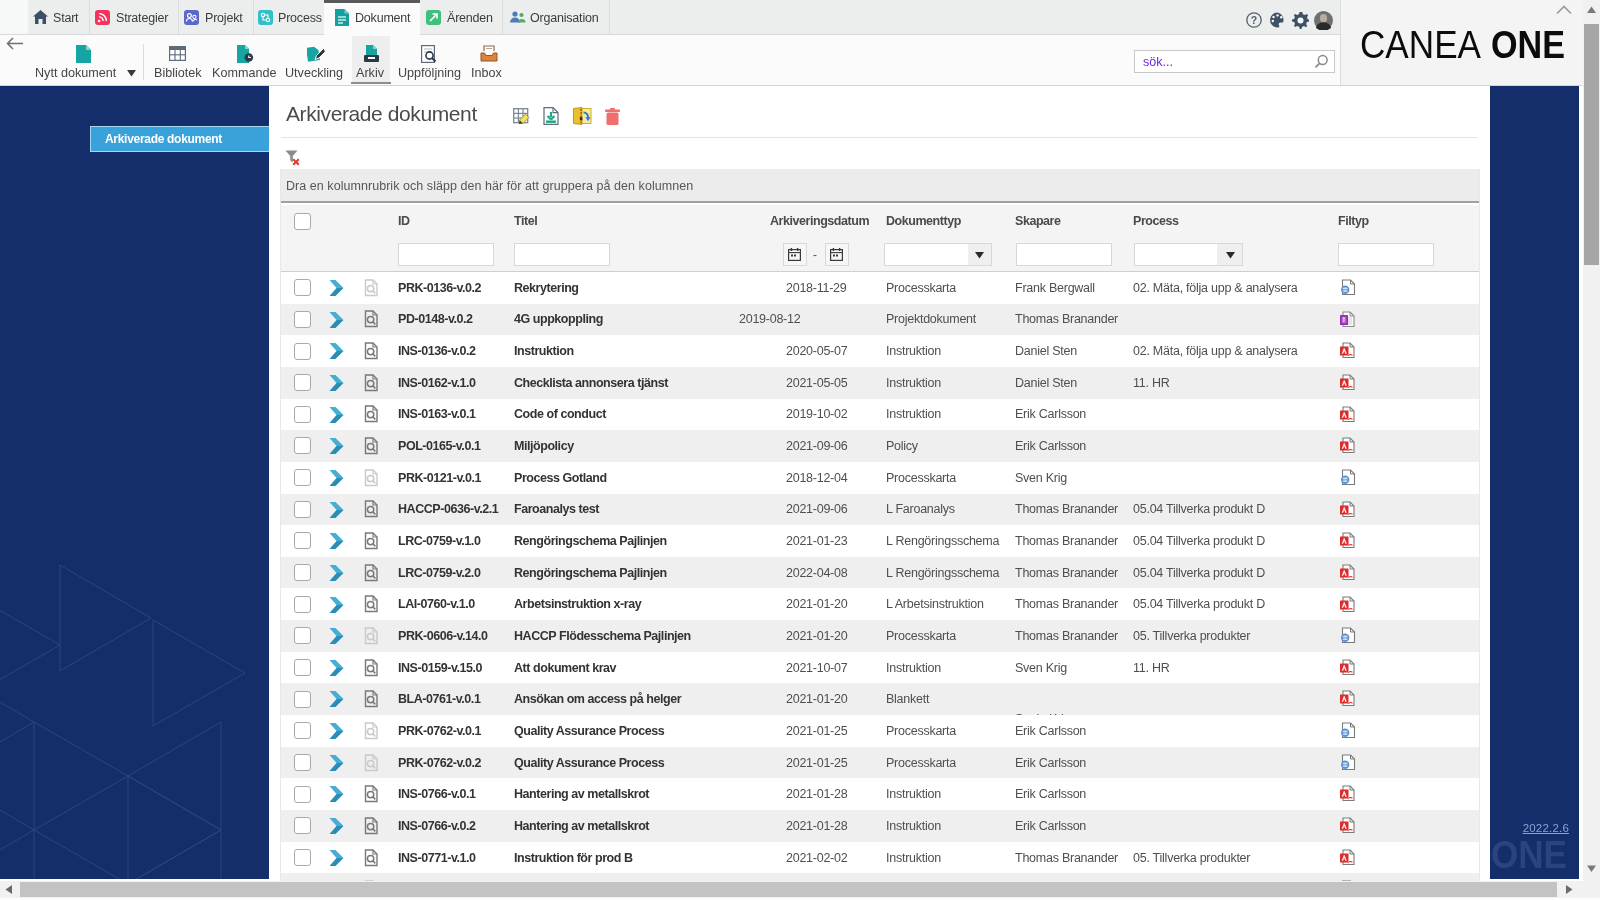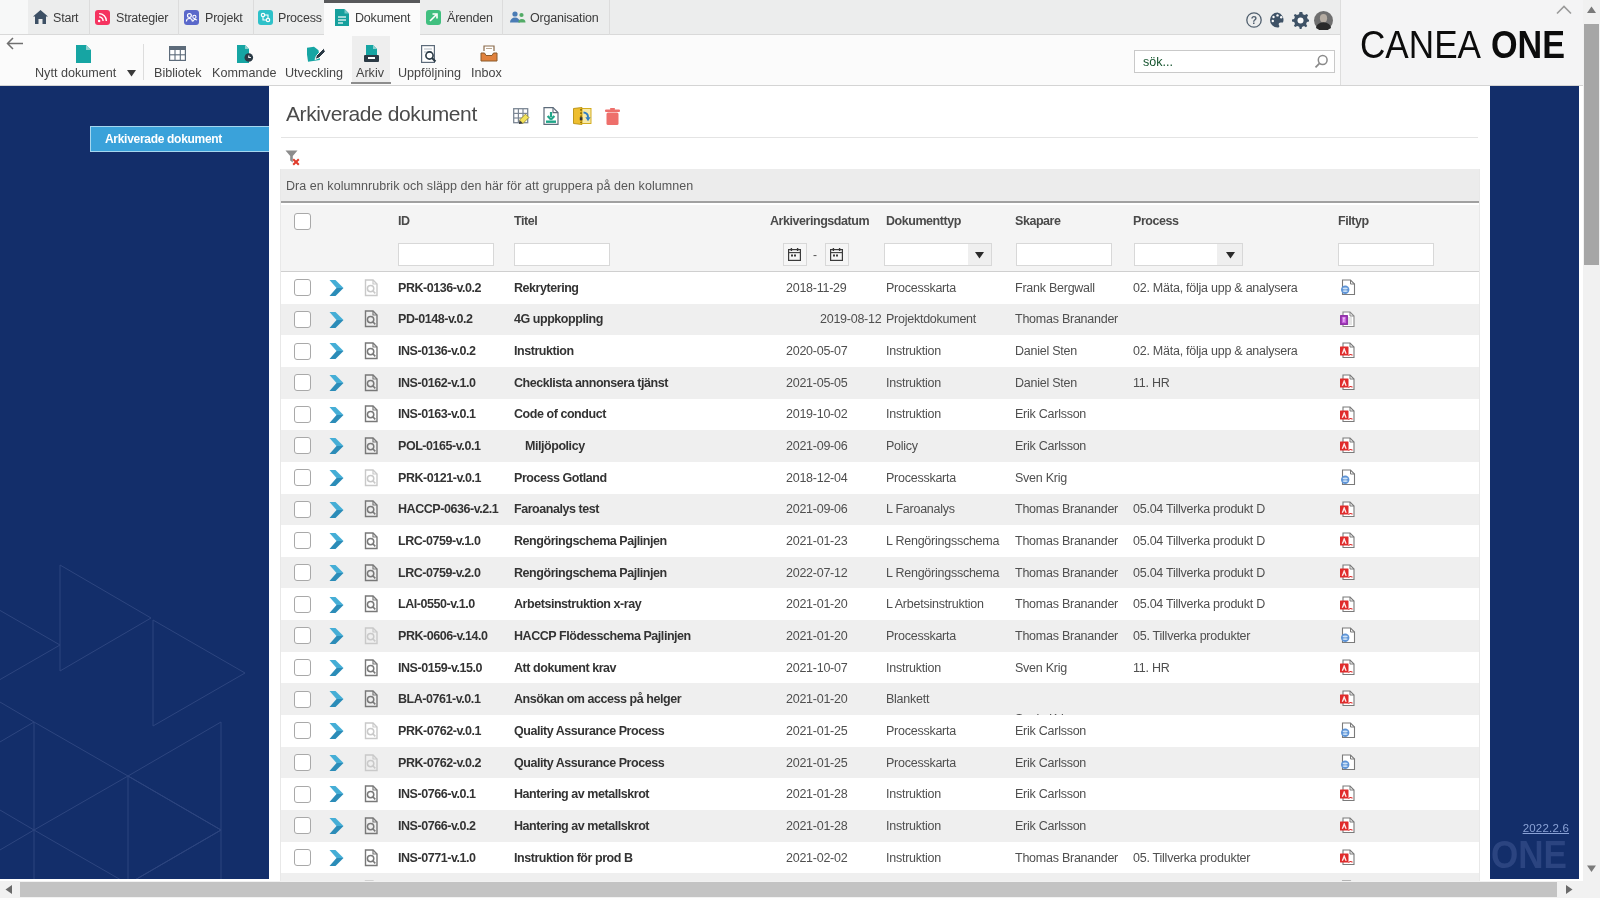--- a/index.html
+++ b/index.html
@@ -126,21 +126,21 @@
   </svg>
 <span class="toollbl" style="left:398px">Uppföljning</span>
 <svg class="ic" style="left:480px;top:45px" width="18" height="18" viewBox="0 0 18 18">
     <path d="M4 6 L4 1 L14 1 L14 6" fill="#fff" stroke="#8a6a4a" stroke-width="1.2"></path>
     <line x1="6" y1="3.5" x2="12" y2="3.5" stroke="#b9a68f" stroke-width="1"></line>
     <path d="M1 8 L4.5 8 L6 10.5 L12 10.5 L13.5 8 L17 8 L17 16 L1 16 Z" fill="#e0813c" stroke="#8a5a2a" stroke-width="1"></path>
   </svg>
 <span class="toollbl" style="left:471px">Inbox</span>
 
 <div class="abs" style="left:1134px;top:50px;width:201px;height:23px;background:#fff;border:1px solid #c9c9c9"></div>
-<span class="abs" style="left:1143px;top:55px;font-size:12.5px;color:#14532d">sök...</span>
+<span class="abs" style="left:1143px;top:55px;font-size:12.5px;color:#6d28d9">sök...</span>
 <svg class="ic" style="left:1314px;top:54px" width="15" height="15" viewBox="0 0 15 15">
     <circle cx="8.7" cy="6" r="4.4" fill="none" stroke="#8a8a8a" stroke-width="1.5"></circle>
     <line x1="5.5" y1="9.4" x2="1.5" y2="13.4" stroke="#8a8a8a" stroke-width="1.7"></line>
   </svg>
 
 <svg class="ic" style="left:1246px;top:12px" width="16" height="16" viewBox="0 0 16 16">
     <circle cx="8" cy="8" r="7.2" fill="none" stroke="#51606f" stroke-width="1.3"></circle>
     <text x="8" y="11.6" font-size="10.5" font-weight="bold" fill="#51606f" text-anchor="middle" font-family="Liberation Sans">?</text>
   </svg>
 <svg class="ic" style="left:1269px;top:12px" width="17" height="16" viewBox="0 0 17 16">
@@ -317,21 +317,21 @@
       <polygon points="7.5,8 14.5,8 6.5,16 0.5,16" fill="#2b8cb8"></polygon>
     </svg>
     <svg class="ic" style="left:363px;top:310.45px" width="17" height="18" viewBox="0 0 17 18">
       <path d="M2.5 1 L10 1 L14 5 L14 16.5 L2.5 16.5 Z" fill="none" stroke="#787878" stroke-width="1.4"></path>
       <path d="M10 1 L10 5 L14 5" fill="none" stroke="#787878" stroke-width="1.2"></path>
       <circle cx="7.6" cy="9.6" r="3.2" fill="none" stroke="#787878" stroke-width="1.5"></circle>
       <line x1="10" y1="12" x2="12.3" y2="14.4" stroke="#787878" stroke-width="1.6"></line>
     </svg>
     <span class="tb" style="left:398px;top:312.45px">PD-0148-v.0.2</span>
     <span class="tb" style="left:514px;top:312.45px">4G uppkoppling</span>
-    <span class="tr" style="left:820px;top:312.45px">2019-08-12</span>
+    <span class="tr" style="left:739px;top:312.45px">2019-08-12</span>
     <span class="tr" style="left:886px;top:312.45px">Projektdokument</span>
     <span class="tr" style="left:1015px;top:312.45px">Thomas Branander</span>
     <svg class="ic" style="left:1339px;top:310.65px" width="16" height="17" viewBox="0 0 16 17">
       <path d="M4 1 L11 1 L15 5 L15 15.5 L4 15.5 Z" fill="#fff" stroke="#8a8a8a" stroke-width="1.1"></path>
       <path d="M11 1 L11 5 L15 5" fill="none" stroke="#8a8a8a" stroke-width="1"></path>
       <line x1="6" y1="7" x2="13" y2="7" stroke="#bbb" stroke-width="0.8"></line>
       <line x1="6" y1="9" x2="13" y2="9" stroke="#bbb" stroke-width="0.8"></line>
       <line x1="6" y1="11" x2="13" y2="11" stroke="#bbb" stroke-width="0.8"></line>
       <line x1="6" y1="13" x2="13" y2="13" stroke="#bbb" stroke-width="0.8"></line>
       <rect x="1" y="4" width="8" height="10" fill="#9132a8" rx="0.5"></rect>
@@ -418,21 +418,21 @@
       <polygon points="0.5,0 6.5,0 14.5,8 7.5,8" fill="#45aed6"></polygon>
       <polygon points="7.5,8 14.5,8 6.5,16 0.5,16" fill="#2b8cb8"></polygon>
     </svg>
     <svg class="ic" style="left:363px;top:437.05px" width="17" height="18" viewBox="0 0 17 18">
       <path d="M2.5 1 L10 1 L14 5 L14 16.5 L2.5 16.5 Z" fill="none" stroke="#787878" stroke-width="1.4"></path>
       <path d="M10 1 L10 5 L14 5" fill="none" stroke="#787878" stroke-width="1.2"></path>
       <circle cx="7.6" cy="9.6" r="3.2" fill="none" stroke="#787878" stroke-width="1.5"></circle>
       <line x1="10" y1="12" x2="12.3" y2="14.4" stroke="#787878" stroke-width="1.6"></line>
     </svg>
     <span class="tb" style="left:398px;top:439.05px">POL-0165-v.0.1</span>
-    <span class="tb" style="left:525px;top:439.05px">Miljöpolicy</span>
+    <span class="tb" style="left:514px;top:439.05px">Miljöpolicy</span>
     <span class="tr" style="left:786px;top:439.05px">2021-09-06</span>
     <span class="tr" style="left:886px;top:439.05px">Policy</span>
     <span class="tr" style="left:1015px;top:439.05px">Erik Carlsson</span>
     <svg class="ic" style="left:1339px;top:437.25px" width="16" height="17" viewBox="0 0 16 17">
       <path d="M4 1 L11 1 L15 5 L15 15.5 L4 15.5 Z" fill="#fff" stroke="#7a7a7a" stroke-width="1.1"></path>
       <path d="M11 1 L11 5 L15 5" fill="none" stroke="#7a7a7a" stroke-width="1"></path>
       <rect x="1" y="4.5" width="8.5" height="9" fill="#e02b2b" rx="0.5"></rect>
       <path d="M3.2 11.5 L5.2 6.2 L7.3 11.5 L6.6 11.5 L5.2 8 L3.9 11.5 Z" fill="#fff" stroke="#fff" stroke-width="0.6"></path>
       <path d="M9.5 13.8 C10.5 12.2 12.5 12.6 13.5 13.2" fill="none" stroke="#d22" stroke-width="1.1"></path>
     </svg>
@@ -517,21 +517,21 @@
       <polygon points="7.5,8 14.5,8 6.5,16 0.5,16" fill="#2b8cb8"></polygon>
     </svg>
     <svg class="ic" style="left:363px;top:563.65px" width="17" height="18" viewBox="0 0 17 18">
       <path d="M2.5 1 L10 1 L14 5 L14 16.5 L2.5 16.5 Z" fill="none" stroke="#787878" stroke-width="1.4"></path>
       <path d="M10 1 L10 5 L14 5" fill="none" stroke="#787878" stroke-width="1.2"></path>
       <circle cx="7.6" cy="9.6" r="3.2" fill="none" stroke="#787878" stroke-width="1.5"></circle>
       <line x1="10" y1="12" x2="12.3" y2="14.4" stroke="#787878" stroke-width="1.6"></line>
     </svg>
     <span class="tb" style="left:398px;top:565.65px">LRC-0759-v.2.0</span>
     <span class="tb" style="left:514px;top:565.65px">Rengöringschema Pajlinjen</span>
-    <span class="tr" style="left:786px;top:565.65px">2022-07-12</span>
+    <span class="tr" style="left:786px;top:565.65px">2022-04-08</span>
     <span class="tr" style="left:886px;top:565.65px">L Rengöringsschema</span>
     <span class="tr" style="left:1015px;top:565.65px">Thomas Branander</span>
     <span class="tr" style="left:1133px;top:565.65px">05.04 Tillverka produkt D</span>
     <svg class="ic" style="left:1339px;top:563.85px" width="16" height="17" viewBox="0 0 16 17">
       <path d="M4 1 L11 1 L15 5 L15 15.5 L4 15.5 Z" fill="#fff" stroke="#7a7a7a" stroke-width="1.1"></path>
       <path d="M11 1 L11 5 L15 5" fill="none" stroke="#7a7a7a" stroke-width="1"></path>
       <rect x="1" y="4.5" width="8.5" height="9" fill="#e02b2b" rx="0.5"></rect>
       <path d="M3.2 11.5 L5.2 6.2 L7.3 11.5 L6.6 11.5 L5.2 8 L3.9 11.5 Z" fill="#fff" stroke="#fff" stroke-width="0.6"></path>
       <path d="M9.5 13.8 C10.5 12.2 12.5 12.6 13.5 13.2" fill="none" stroke="#d22" stroke-width="1.1"></path>
     </svg>
@@ -540,21 +540,21 @@
     <svg class="ic" style="left:329px;top:596.50px" width="15" height="16" viewBox="0 0 15 16">
       <polygon points="0.5,0 6.5,0 14.5,8 7.5,8" fill="#45aed6"></polygon>
       <polygon points="7.5,8 14.5,8 6.5,16 0.5,16" fill="#2b8cb8"></polygon>
     </svg>
     <svg class="ic" style="left:363px;top:595.30px" width="17" height="18" viewBox="0 0 17 18">
       <path d="M2.5 1 L10 1 L14 5 L14 16.5 L2.5 16.5 Z" fill="none" stroke="#787878" stroke-width="1.4"></path>
       <path d="M10 1 L10 5 L14 5" fill="none" stroke="#787878" stroke-width="1.2"></path>
       <circle cx="7.6" cy="9.6" r="3.2" fill="none" stroke="#787878" stroke-width="1.5"></circle>
       <line x1="10" y1="12" x2="12.3" y2="14.4" stroke="#787878" stroke-width="1.6"></line>
     </svg>
-    <span class="tb" style="left:398px;top:597.30px">LAI-0550-v.1.0</span>
+    <span class="tb" style="left:398px;top:597.30px">LAI-0760-v.1.0</span>
     <span class="tb" style="left:514px;top:597.30px">Arbetsinstruktion x-ray</span>
     <span class="tr" style="left:786px;top:597.30px">2021-01-20</span>
     <span class="tr" style="left:886px;top:597.30px">L Arbetsinstruktion</span>
     <span class="tr" style="left:1015px;top:597.30px">Thomas Branander</span>
     <span class="tr" style="left:1133px;top:597.30px">05.04 Tillverka produkt D</span>
     <svg class="ic" style="left:1339px;top:595.50px" width="16" height="17" viewBox="0 0 16 17">
       <path d="M4 1 L11 1 L15 5 L15 15.5 L4 15.5 Z" fill="#fff" stroke="#7a7a7a" stroke-width="1.1"></path>
       <path d="M11 1 L11 5 L15 5" fill="none" stroke="#7a7a7a" stroke-width="1"></path>
       <rect x="1" y="4.5" width="8.5" height="9" fill="#e02b2b" rx="0.5"></rect>
       <path d="M3.2 11.5 L5.2 6.2 L7.3 11.5 L6.6 11.5 L5.2 8 L3.9 11.5 Z" fill="#fff" stroke="#fff" stroke-width="0.6"></path>

